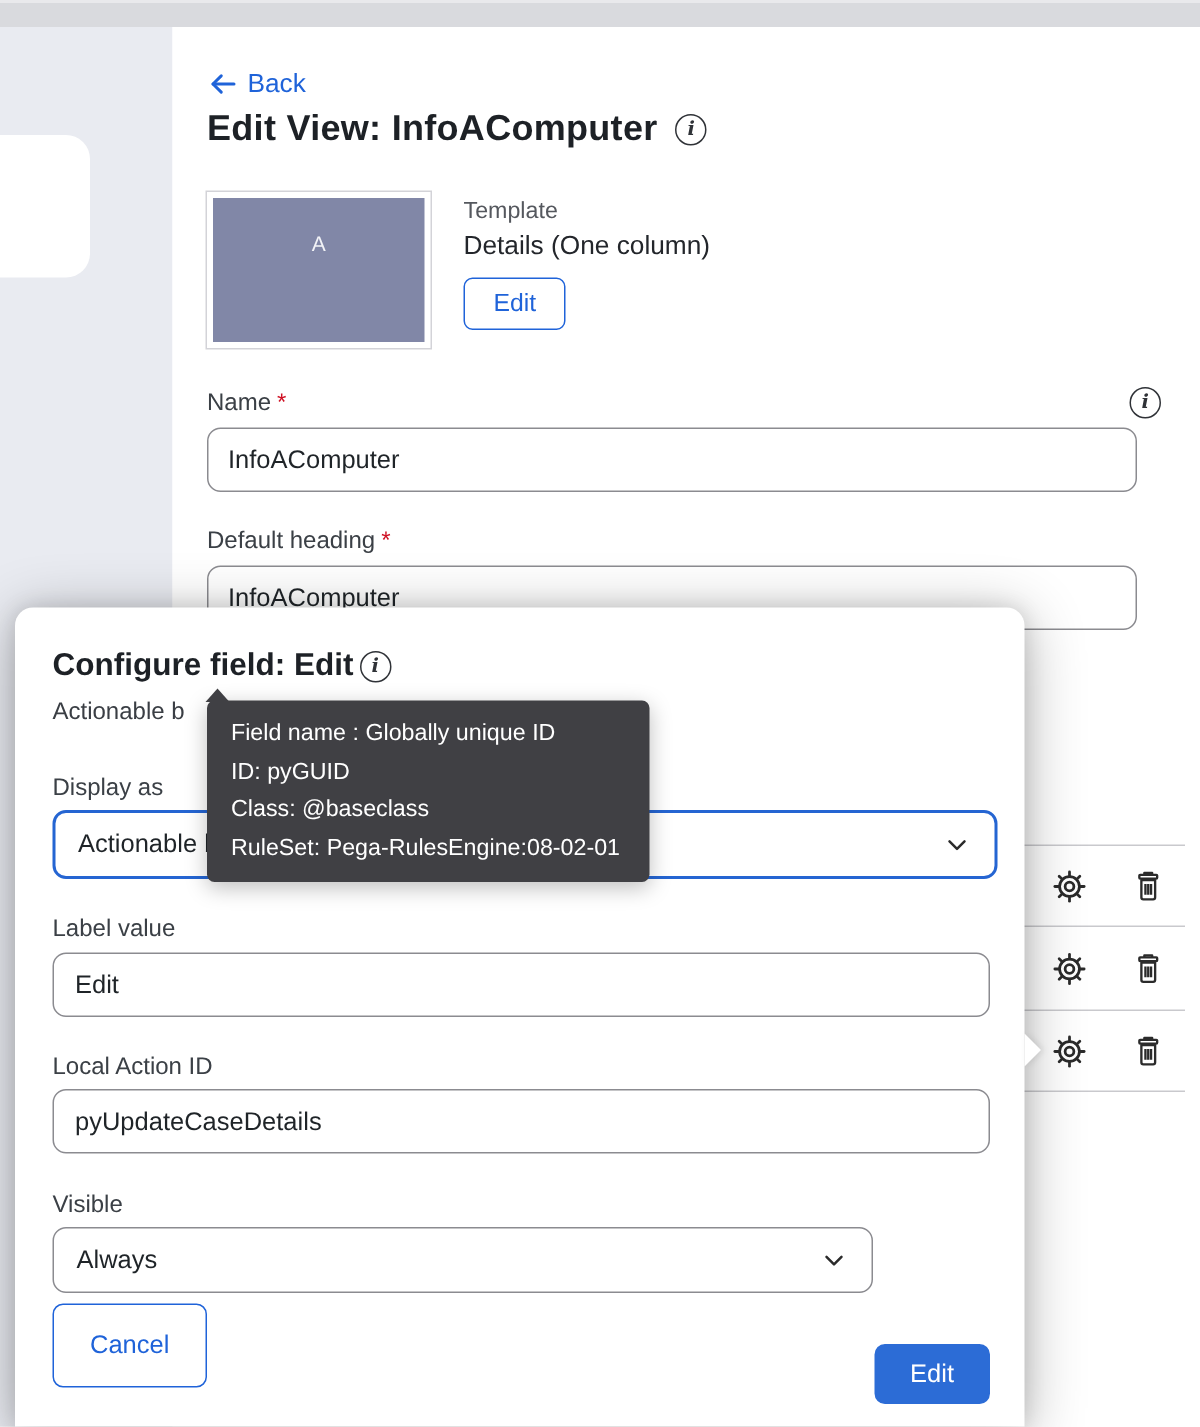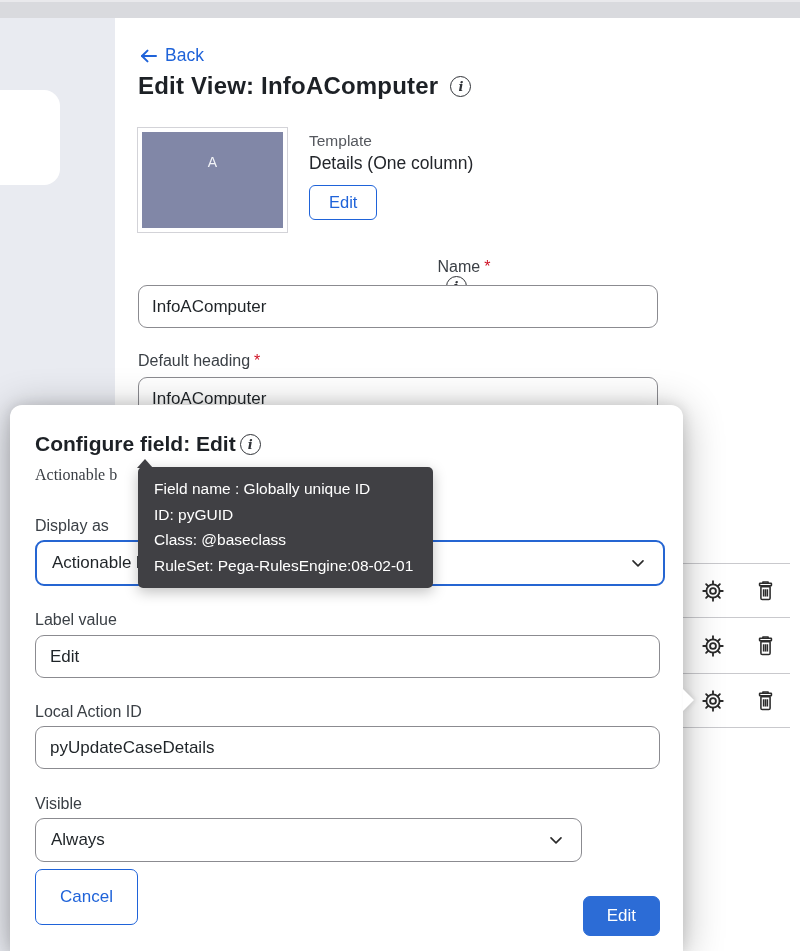--- a/index.html
+++ b/index.html
@@ -32,45 +32,45 @@
   .template-label { font-size:15.5px; color:#55585e; }
   .template-value { font-size:17.5px; color:#23262b; margin-top:3px; }
   .btn-outline { display:inline-block; margin-top:11px; padding:7px 19px; font-size:16.5px;
                  color:#1f63d9; background:#fff; border:1px solid #1f63d9; border-radius:6px; cursor:pointer; }
 
   
   .field-label-row { position:absolute; left:138px; width:652px; display:flex;
                      align-items:center; justify-content:space-between; }
   .field-label { font-size:16px; color:#3b4046; }
   .req { color:#cf1124; margin-left:4px; }
-  .text-input { position:absolute; left:138px; width:520px; height:43px; border:1px solid #8b8b90;
+  .text-input { position:absolute; left:138px; width:620px; height:43px; border:1px solid #8b8b90;
                 border-radius:9px; font-size:17px; color:#1f2428; padding:0 13px;
                 font-family:"Liberation Sans", sans-serif; background:#fff; outline:none; }
-  .name-label-row { top:258px;flex-direction:column; }
+  .name-label-row { top:258px; }
   .name-input { top:285px; }
   .dh-label-row { top:352px; }
   .dh-input { top:377px; }
 
   
   .rows-behind { position:absolute; left:560px; top:563px; width:230px; }
   .icon-row { display:flex; align-items:center; justify-content:flex-end; gap:26px;
               padding-right:12px; border-top:1px solid #c9c9cd; }
   .icon-row .fragment { font-size:16px; color:#2b2b2b; margin-right:18px; }
   .r1 { height:54px; } .r2 { height:56px; } .r3 { height:55px; border-bottom:1px solid #c9c9cd; }
   .icon-btn { width:26px; height:26px; display:flex; align-items:center; justify-content:center; cursor:pointer; }
 
   
   .modal { position:absolute; left:10px; top:405px; width:673px; height:546px; background:#ffffff;
            border-radius:12px 12px 0 0; box-shadow:0 6px 40px rgba(0,0,0,.30), 0 0 14px rgba(0,0,0,.12); }
   .modal-arrow { position:absolute; right:-11px; top:284px; width:0; height:0;
                  border-top:11px solid transparent; border-bottom:11px solid transparent;
                  border-left:11px solid #ffffff; filter:drop-shadow(2px 0 2px rgba(0,0,0,.10)); }
   .modal-title-row { position:absolute; left:25px; top:27px; display:flex; align-items:center; gap:4px; }
   .modal-title { font-size:21px; font-weight:700; color:#1d2126; }
-  .modal-subtitle { position:absolute; left:25px; top:61px; font-size:16px; color:#3a3e44;font-family:Liberation Serif, serif; }
+  .modal-subtitle { position:absolute; left:25px; top:61px; font-size:16px; color:#3a3e44; }
 
   .m-label { position:absolute; left:25px; font-size:16px; color:#3b4046; }
   .m-display-label { top:112px; }
   .select-box { position:absolute; left:25px; display:flex; align-items:center; justify-content:space-between;
                 padding:0 15px; border-radius:9px; background:#fff; font-size:17px; color:#1f2428; cursor:pointer; }
   .m-display-select { top:135px; width:630px; height:46px; border:2px solid #2565d2; }
   .m-labelvalue-label { top:206px; }
   .m-input { position:absolute; left:25px; width:625px; height:43px; border:1px solid #8b8b90;
              border-radius:9px; font-size:17px; color:#1f2428; padding:0 14px;
              font-family:"Liberation Sans", sans-serif; background:#fff; outline:none; }

